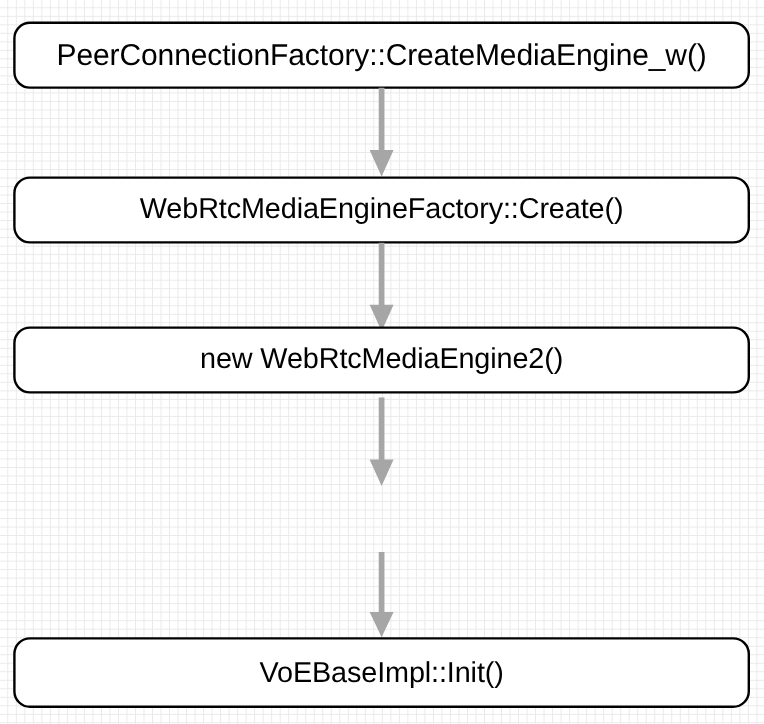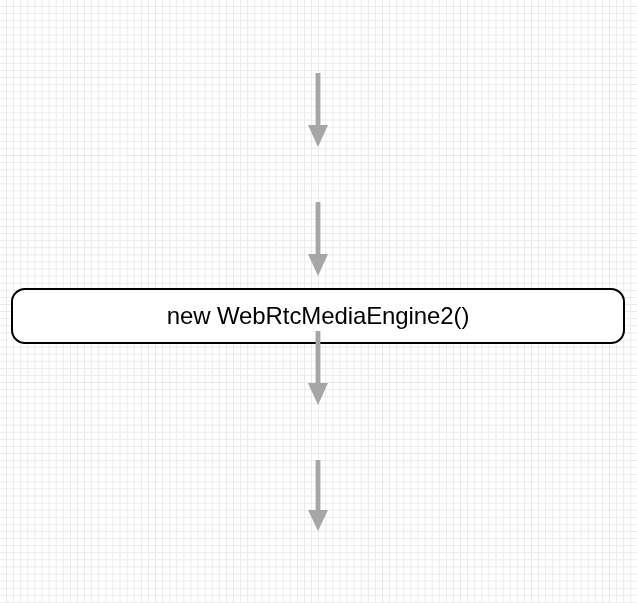--- a/index.html
+++ b/index.html
@@ -45,21 +45,21 @@
   .node-label {
     font-size: 24px;
     line-height: 1;
     color: #000000;
     white-space: nowrap;
     letter-spacing: -0.1px;
     font-weight: 400;
   }
   .node.n0 { top: 18px; }
   .node.n1 { top: 147px; }
-  .node.n2 { top: 288px; }
+  .node.n2 { top: 272px; }
   .node.n3 { top: 405px; }
   .node.n4 { top: 531px; height: 59px; }
 
   .node.n0 .node-label { font-size: 25px; }
 
   
   .edge {
     position: absolute;
     left: 307px;
     width: 22px;
@@ -69,27 +69,33 @@
   .edge.e1 { top: 202px; height: 74px; }
   .edge.e2 { top: 331px; height: 74px; }
   .edge.e3 { top: 460px; height: 71px; }
   .edge svg { display: block; width: 100%; height: 100%; }
 </style>
 </head>
 <body>
 
 <div id="diagram-canvas">
 
+  <div class="node n0">
+    <span class="node-label">PeerConnectionFactory::CreateMediaEngine_w()</span>
+  </div>
 
   <div class="edge e0">
     <svg viewBox="0 0 22 74" preserveAspectRatio="none" aria-hidden="true">
       <path d="M 8.6 0 L 13.4 0 L 13.4 52 L 21 52 L 11 74 L 1 52 L 8.6 52 Z" fill="#a6a6a6"></path>
     </svg>
   </div>
 
+  <div class="node n1">
+    <span class="node-label">WebRtcMediaEngineFactory::Create()</span>
+  </div>
 
   <div class="edge e1">
     <svg viewBox="0 0 22 74" preserveAspectRatio="none" aria-hidden="true">
       <path d="M 8.6 0 L 13.4 0 L 13.4 52 L 21 52 L 11 74 L 1 52 L 8.6 52 Z" fill="#a6a6a6"></path>
     </svg>
   </div>
 
   <div class="node n2">
     <span class="node-label">new WebRtcMediaEngine2()</span>
   </div>
@@ -100,14 +106,17 @@
     </svg>
   </div>
 
 
   <div class="edge e3">
     <svg viewBox="0 0 22 71" preserveAspectRatio="none" aria-hidden="true">
       <path d="M 8.6 0 L 13.4 0 L 13.4 50 L 21 50 L 11 71 L 1 50 L 8.6 50 Z" fill="#a6a6a6"></path>
     </svg>
   </div>
 
+  <div class="node n4">
+    <span class="node-label">VoEBaseImpl::Init()</span>
+  </div>
 
 </div>
 
 </body></html>

